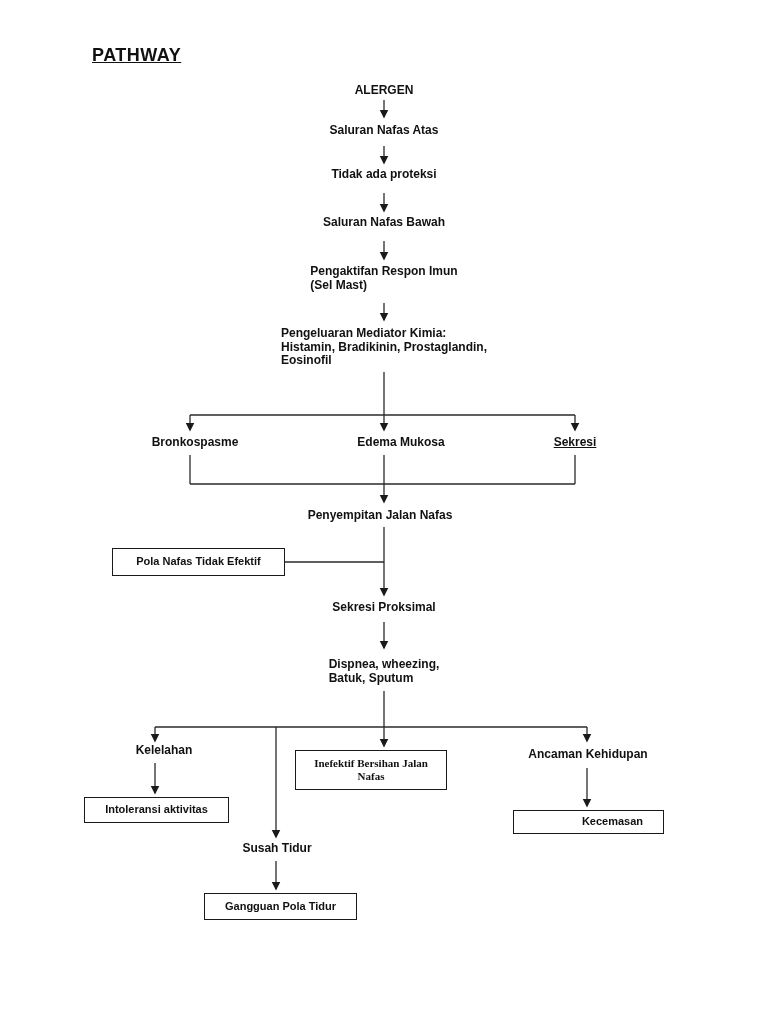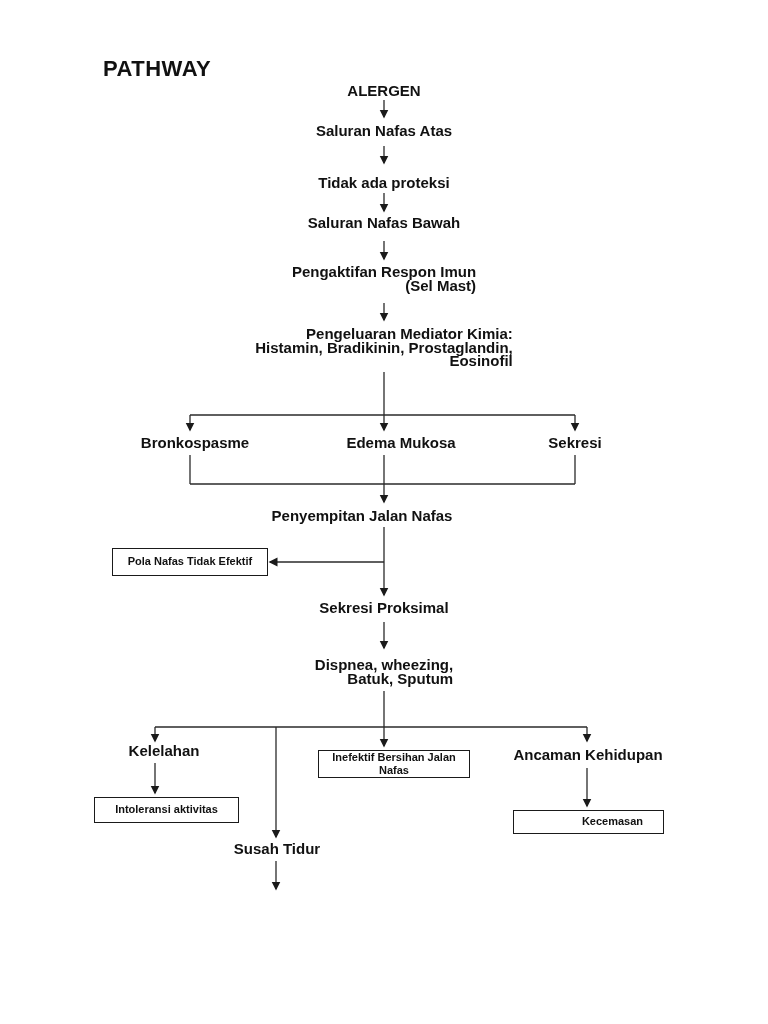--- a/index.html
+++ b/index.html
@@ -9,38 +9,39 @@
     height: 1024px;
     background: #ffffff;
     font-family: "Liberation Sans", "DejaVu Sans", sans-serif;
     color: #111111;
     overflow: hidden;
   }
   .title {
     position: absolute;
     left: 87px;
     top: 40px;
-    margin: 16px;
-    font-size: 22px;
+    margin: 5px;
+    font-size: 18px;
     font-weight: 700;
     letter-spacing: 0.5px;
     color: #111111;
+    text-decoration: underline;
   }
   .connectors {
     position: absolute;
     left: 0; top: 0;
     width: 768px; height: 1024px;
   }
   .connectors line { stroke: #2a2a2a; stroke-width: 1.3; }
   .node {
     position: absolute;
-    font-size: 15px;
+    font-size: 12px;
     font-weight: 700;
     line-height: 13.5px;
-    text-align: right;
+    text-align: left;
     white-space: pre-line;
     color: #111111;
   }
   .node.ctr { transform: translateX(-50%); }
   .box {
     position: absolute;
     border: 1.6px solid #1a1a1a;
     background: #ffffff;
     display: flex;
     align-items: center;
@@ -49,37 +50,37 @@
     font-weight: 700;
     line-height: 13.5px;
     text-align: center;
     white-space: pre-line;
     box-sizing: border-box;
     color: #111111;
   }
   
   #n-alergen            { left: 384px; top: 84px;  }
   #n-saluran-atas       { left: 384px; top: 124px; }
-  #n-tidak-proteksi     { left: 384px; top: 168px; margin-top: 8px; }
+  #n-tidak-proteksi     { left: 384px; top: 168px; }
   #n-saluran-bawah      { left: 384px; top: 216px; }
   #n-pengaktifan        { left: 384px; top: 265px; }
   #n-pengeluaran        { left: 384px; top: 327px; }
   #n-bronkospasme       { left: 195px; top: 436px; }
   #n-edema-mukosa       { left: 384px; top: 436px; padding-left: 34px; }
-  #n-sekresi            { left: 575px; top: 436px; }
-  #n-penyempitan        { left: 362px; top: 509px; }
+  #n-sekresi            { left: 575px; top: 436px; text-decoration: underline; }
+  #n-penyempitan        { left: 380px; top: 509px; }
   #n-serangan           { left: 384px; top: 601px; }
   #n-dispnea            { left: 384px; top: 658px; }
   #n-kelelahan          { left: 164px; top: 744px; }
   #n-ancaman            { left: 588px; top: 748px; }
   #n-susah-tidur        { left: 277px; top: 842px; }
   
-  #b-pola-nafas   { left: 112px; top: 548px; width: 156px; height: 28px; }
-  #b-inefektif    { left: 318px; top: 750px; width: 152px; height: 28px; }
-  #b-intoleransi  { left: 94px;  top: 797px; width: 145px; height: 26px; text-align: right; }
+  #b-pola-nafas   { left: 112px; top: 548px; width: 173px; height: 28px; }
+  #b-inefektif    { left: 295px; top: 750px; width: 152px; height: 40px; font-family: Liberation Serif, serif; }
+  #b-intoleransi  { left: 84px;  top: 797px; width: 145px; height: 26px; text-align: right; }
   #b-kecemasan    { left: 513px; top: 810px; width: 151px; height: 24px; padding-left: 48px; }
   #b-gangguan     { left: 204px; top: 893px; width: 153px; height: 27px; }
 </style>
 </head>
 <body>
 
 <div class="canvas">
 
   <h1 class="title">PATHWAY</h1>
 
@@ -135,14 +136,15 @@
 Batuk, Sputum</div>
   <div class="node ctr" id="n-kelelahan">Kelelahan</div>
   <div class="node ctr" id="n-ancaman">Ancaman Kehidupan</div>
   <div class="node ctr" id="n-susah-tidur">Susah Tidur</div>
 
   <div class="box" id="b-pola-nafas">Pola Nafas Tidak Efektif</div>
   <div class="box" id="b-inefektif">Inefektif Bersihan Jalan
 Nafas</div>
   <div class="box" id="b-intoleransi">Intoleransi aktivitas</div>
   <div class="box" id="b-kecemasan">Kecemasan</div>
+  <div class="box" id="b-gangguan">Gangguan Pola Tidur</div>
 
 </div>
 
 </body></html>

